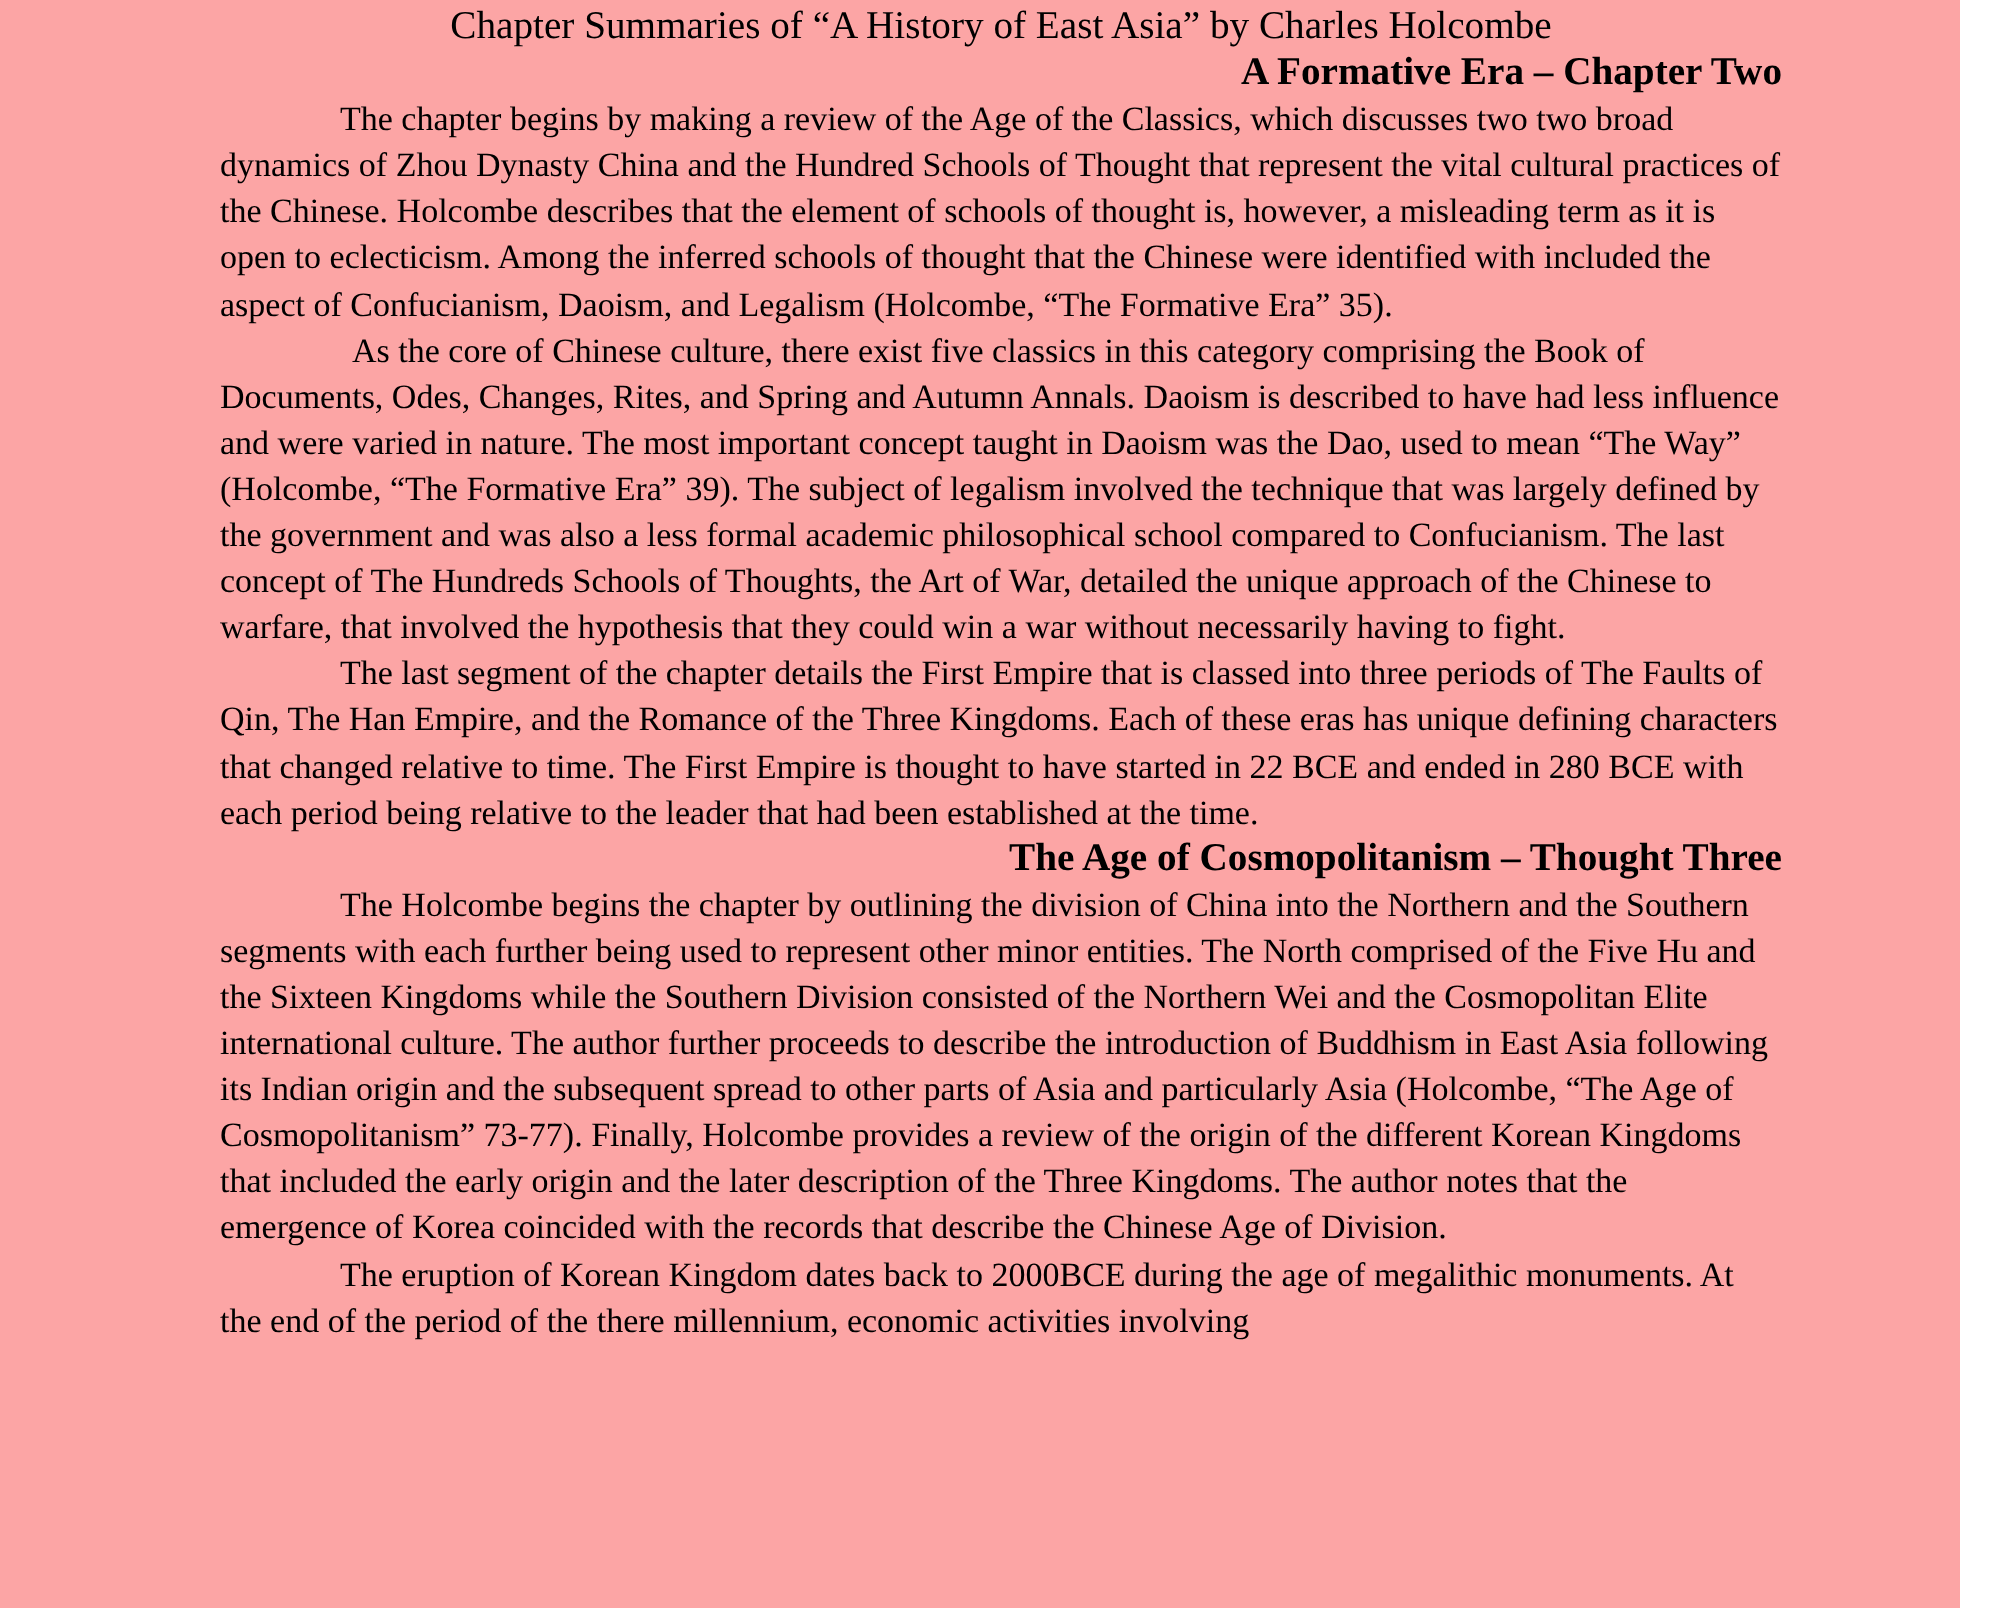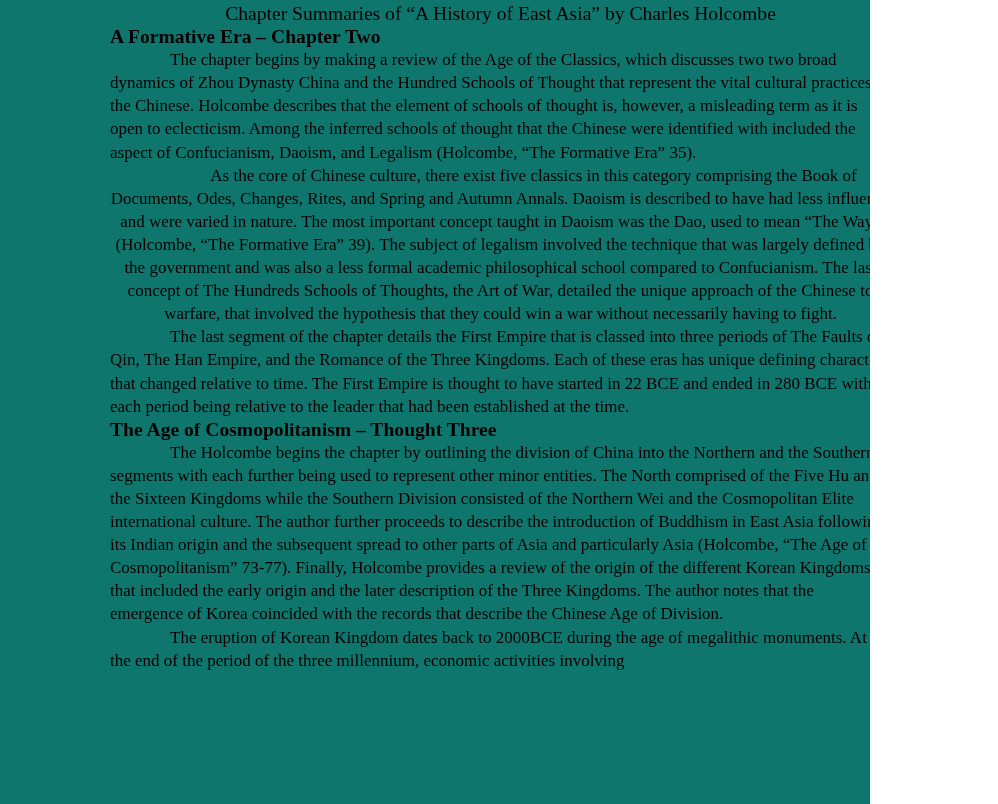--- a/index.html
+++ b/index.html
@@ -12,23 +12,23 @@
     width: 998px;
     height: 804px;
     overflow: hidden;
     font-family: "Liberation Serif", "DejaVu Serif", serif;
     color: #000000;
     -webkit-font-smoothing: antialiased;
   }
 
   #page {
     position: relative;
-    width: 870px;
+    width: 980px;
     height: 804px;
-    background: #0f766e;
+    background: #fca5a5;
     overflow: hidden;
   }
 
   
   #doc-body {
     position: absolute;
     left: 110px;
     top: 2px;
     width: 781px;
     font-size: 19.6px;
@@ -47,39 +47,38 @@
     padding: 0;
   }
 
   .doc-heading {
     display: block;
     font-weight: bold;
     font-size: 19.6px;
     line-height: 23.1px;
     margin: 0;
     padding: 0;
-    text-align: left;
+    text-align: right;
   }
 
   .doc-para {
     display: block;
     margin: 0;
     padding: 0;
     text-indent: 60px;
     text-align: left;
     font-size: 17px;
     line-height: 23.1px;
     hyphens: none;
     -webkit-hyphens: none;
   }
 
   
   .doc-para.indent-wide {
     text-indent: 66px;
-    text-align: center;
   }
 
   
   .doc-para.clipped {
     overflow: hidden;
   }
 </style>
 </head>
 <body>
 
@@ -94,17 +93,17 @@
     <div class="doc-para">The chapter begins by making a review of the Age of the Classics, which discusses two two broad dynamics of Zhou Dynasty China and the Hundred Schools of Thought that represent the vital cultural practices of the Chinese. Holcombe describes that the element of schools of thought is, however, a misleading term as it is open to eclecticism. Among the inferred schools of thought that the Chinese were identified with included the aspect of Confucianism, Daoism, and Legalism (Holcombe, “The Formative Era” 35).</div>
 
     <div class="doc-para indent-wide"> As the core of Chinese culture, there exist five classics in this category comprising the Book of Documents, Odes, Changes, Rites, and Spring and Autumn Annals. Daoism is described to have had less influence and were varied in nature. The most important concept taught in Daoism was the Dao, used to mean “The Way” (Holcombe, “The Formative Era” 39). The subject of legalism involved the technique that was largely defined by the government and was also a less formal academic philosophical school compared to Confucianism. The last concept of The Hundreds Schools of Thoughts, the Art of War, detailed the unique approach of the Chinese to warfare, that involved the hypothesis that they could win a war without necessarily having to fight.</div>
 
     <div class="doc-para">The last segment of the chapter details the First Empire that is classed into three periods of The Faults of Qin, The Han Empire, and the Romance of the Three Kingdoms. Each of these eras has unique defining characters that changed relative to time. The First Empire is thought to have started in 22 BCE and ended in 280 BCE with each period being relative to the leader that had been established at the time.</div>
 
     <div class="doc-heading">The Age of Cosmopolitanism – Thought Three</div>
 
     <div class="doc-para">The Holcombe begins the chapter by outlining the division of China into the Northern and the Southern segments with each further being used to represent other minor entities. The North comprised of the Five Hu and the Sixteen Kingdoms while the Southern Division consisted of the Northern Wei and the Cosmopolitan Elite international culture. The author further proceeds to describe the introduction of Buddhism in East Asia following its Indian origin and the subsequent spread to other parts of Asia and particularly Asia (Holcombe, “The Age of Cosmopolitanism” 73-77). Finally, Holcombe provides a review of the origin of the different Korean Kingdoms that included the early origin and the later description of the Three Kingdoms. The author notes that the emergence of Korea coincided with the records that describe the Chinese Age of Division.</div>
 
-    <div class="doc-para clipped">The eruption of Korean Kingdom dates back to 2000BCE during the age of megalithic monuments. At the end of the period of the three millennium, economic activities involving</div>
+    <div class="doc-para clipped">The eruption of Korean Kingdom dates back to 2000BCE during the age of megalithic monuments. At the end of the period of the there millennium, economic activities involving</div>
 
   </div>
 
 </div>
 
 </body></html>

